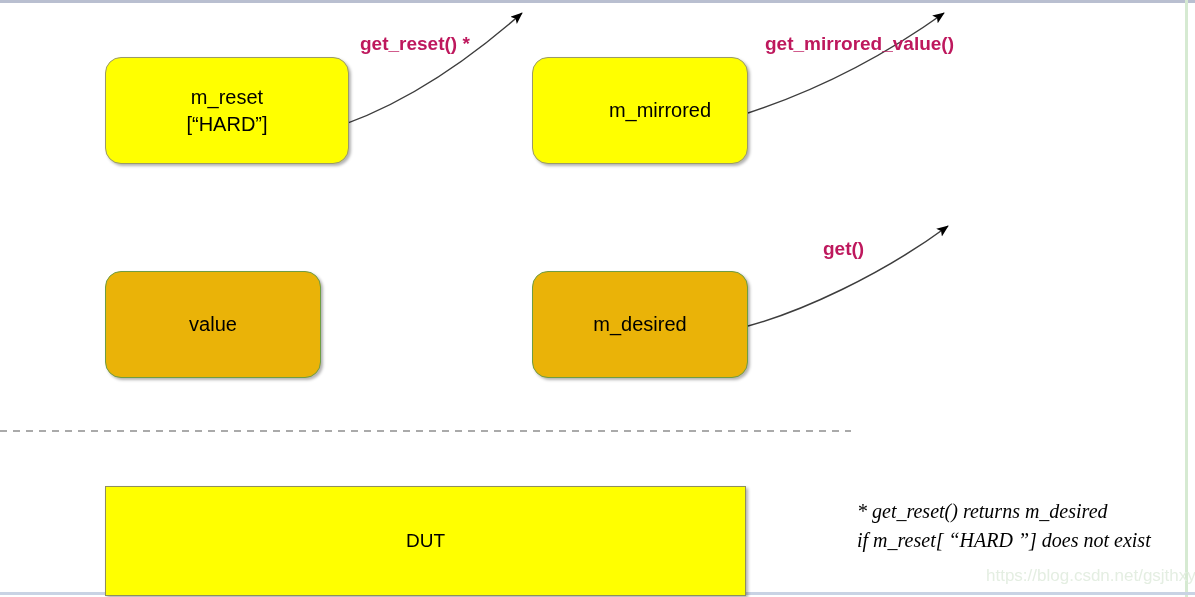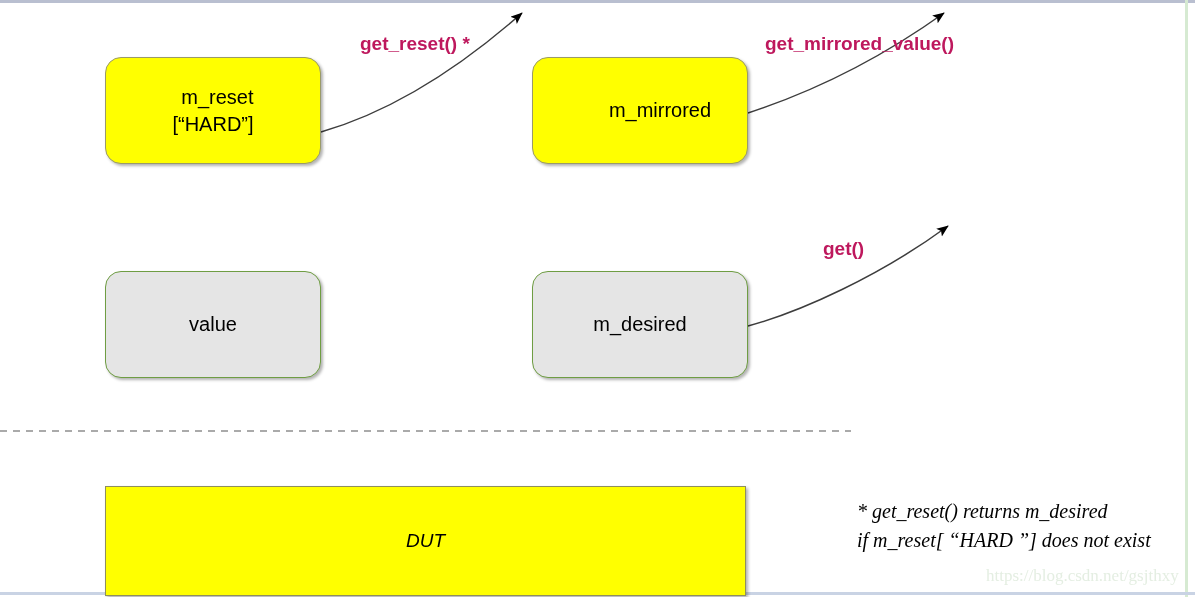--- a/index.html
+++ b/index.html
@@ -55,44 +55,44 @@
     border: 1px solid #9a9a6a;
     box-shadow: 2px 2px 3px rgba(0,0,0,0.30);
   }
   .node-rounded {
     border-radius: 16px;
   }
   .node-yellow {
     background: #ffff00;
   }
   .node-green {
-    background: #e5e5e5;
+    background: #eab308;
     border: 1px solid #6f9d43;
   }
   .node-label {
     font-size: 20px;
     line-height: 1.32;
     white-space: pre-line;
     font-family: "Liberation Sans", sans-serif;
   }
 
-  #node-m-reset   { left: 105px; top: 57px;  width: 216px; height: 107px; text-align: right; }
+  #node-m-reset   { left: 105px; top: 57px;  width: 244px; height: 107px; }
   #node-m-mirrored{ left: 532px; top: 57px;  width: 216px; height: 107px; padding-left: 40px; }
   #node-value     { left: 105px; top: 271px; width: 216px; height: 107px; }
   #node-m-desired { left: 532px; top: 271px; width: 216px; height: 107px; align-items: center; }
 
   #node-dut {
     left: 105px;
     top: 486px;
     width: 641px;
     height: 110px;
     border-radius: 0;
     border: 1px solid #8f8f5e;
   }
-  #node-dut .node-label { font-size: 19px; font-style: italic; }
+  #node-dut .node-label { font-size: 19px; }
 
   
   #connectors {
     position: absolute;
     left: 0;
     top: 0;
     width: 1195px;
     height: 597px;
     pointer-events: none;
   }
@@ -122,21 +122,21 @@
     line-height: 1.45;
     color: #000000;
     white-space: pre-line;
   }
 
   
   #watermark {
     position: absolute;
     left: 986px;
     top: 566px;
-    font-family: Liberation Serif, serif;
+    font-family: Liberation Sans, sans-serif;
     font-size: 17px;
     color: #e4eee2;
     white-space: nowrap;
   }
 </style>
 </head>
 <body>
 
 <div id="canvas">
 

